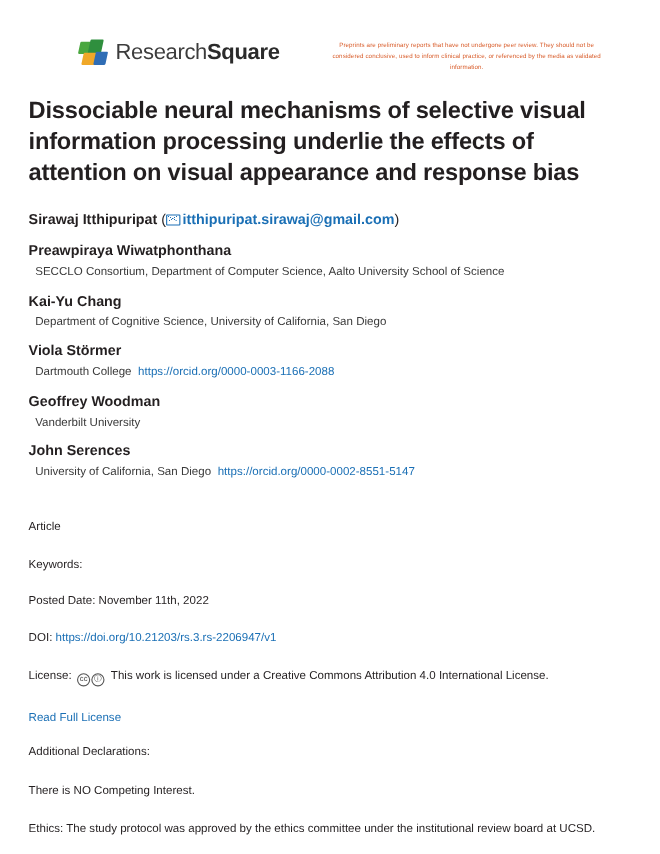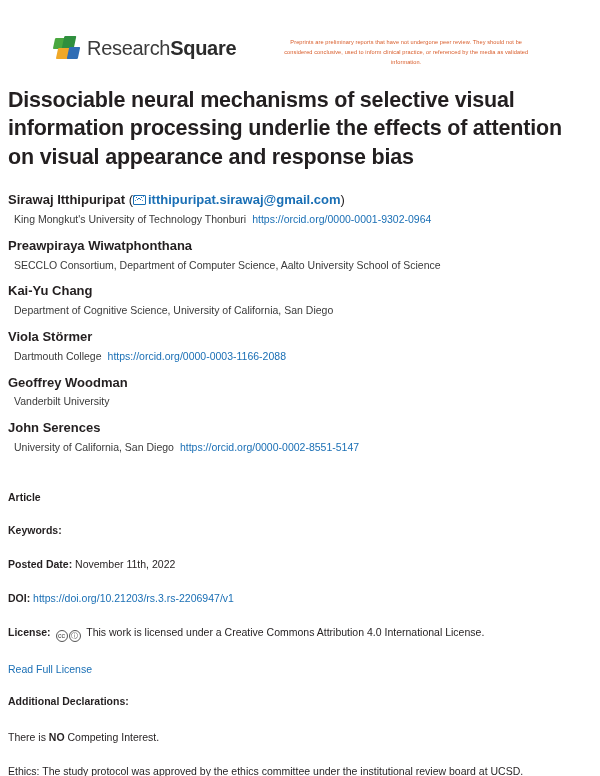--- a/index.html
+++ b/index.html
@@ -12,21 +12,21 @@
     height: 776px;
     font-family: "Liberation Sans", sans-serif;
     color: #231f20;
     position: relative;
     overflow: hidden;
   }
   .page {
     width: 600px;
     height: 776px;
     box-sizing: border-box;
-    padding: 30px 26px 0 8px;
+    padding: 30px 26px 0 26px;
     position: relative;
   }
 
   
   .header {
     display: flex;
     align-items: flex-start;
     justify-content: flex-start;
     height: 46px;
     margin-bottom: 10px;
@@ -170,21 +170,21 @@
   .meta {
     margin-top: 34px;
   }
   .meta-row {
     font-size: 10.5px;
     line-height: 1.5;
     color: #231f20;
     margin-bottom: 18px;
   }
   .meta-label {
-    font-weight: 700;
+    font-weight: 400;
   }
   .meta-row.tight { margin-bottom: 16px; }
 
   .cc-icons {
     display: inline-block;
     vertical-align: -2px;
     margin: 0 2px;
   }
   .cc-circle {
     display: inline-block;
@@ -226,21 +226,20 @@
 
   <div class="title">Dissociable neural mechanisms of selective visual information processing underlie the effects of attention on visual appearance and response bias</div>
 
   <div class="authors">
 
     <div class="author-block">
       <div class="author-name">
         <span>Sirawaj Itthipuripat</span>
         <span class="paren">(</span><span class="mail-icon"></span><a class="link" href="#">itthipuripat.sirawaj@gmail.com</a><span class="paren">)</span>
       </div>
-      <div class="author-affil"><span>King Mongkut's University of Technology Thonburi</span><a class="link orcid" href="#">https://orcid.org/0000-0001-9302-0964</a></div>
     </div>
 
     <div class="author-block">
       <div class="author-name">Preawpiraya Wiwatphonthana</div>
       <div class="author-affil">SECCLO Consortium, Department of Computer Science, Aalto University School of Science</div>
     </div>
 
 
     <div class="author-block">
       <div class="author-name">Kai-Yu Chang</div>

